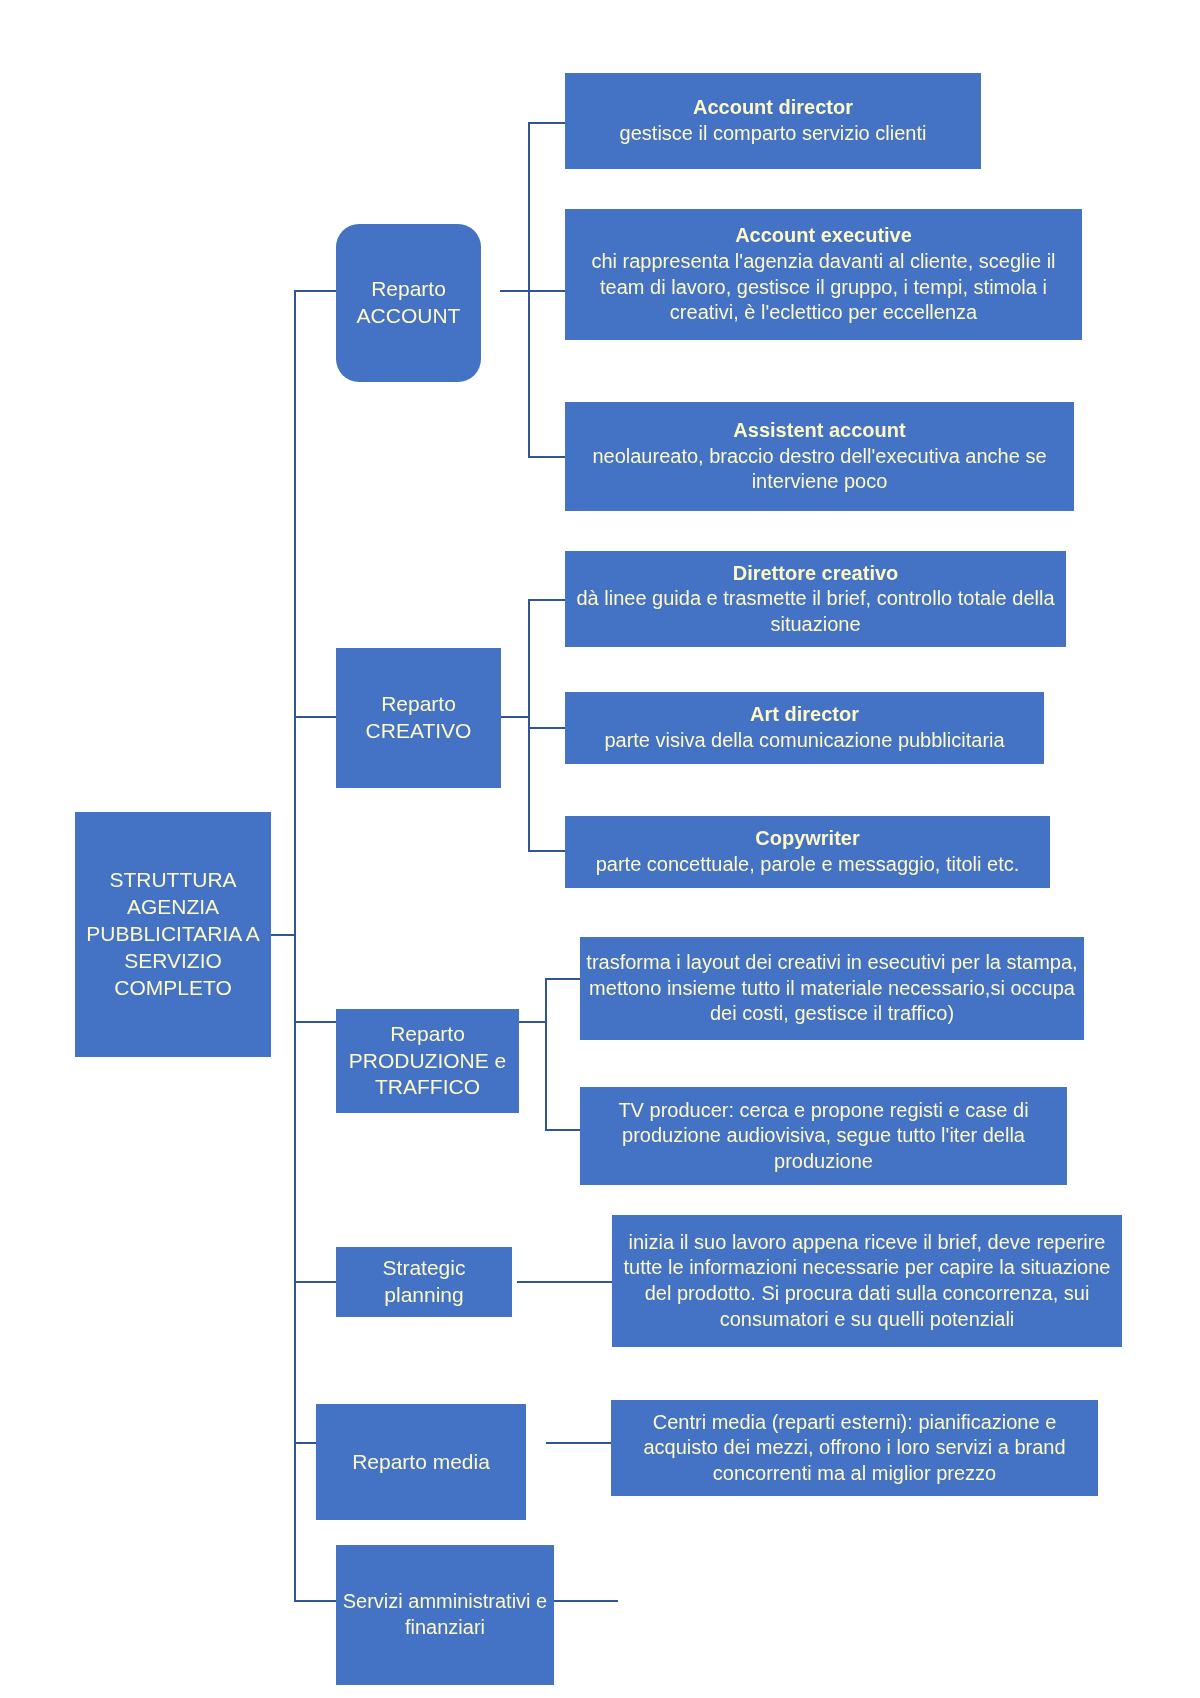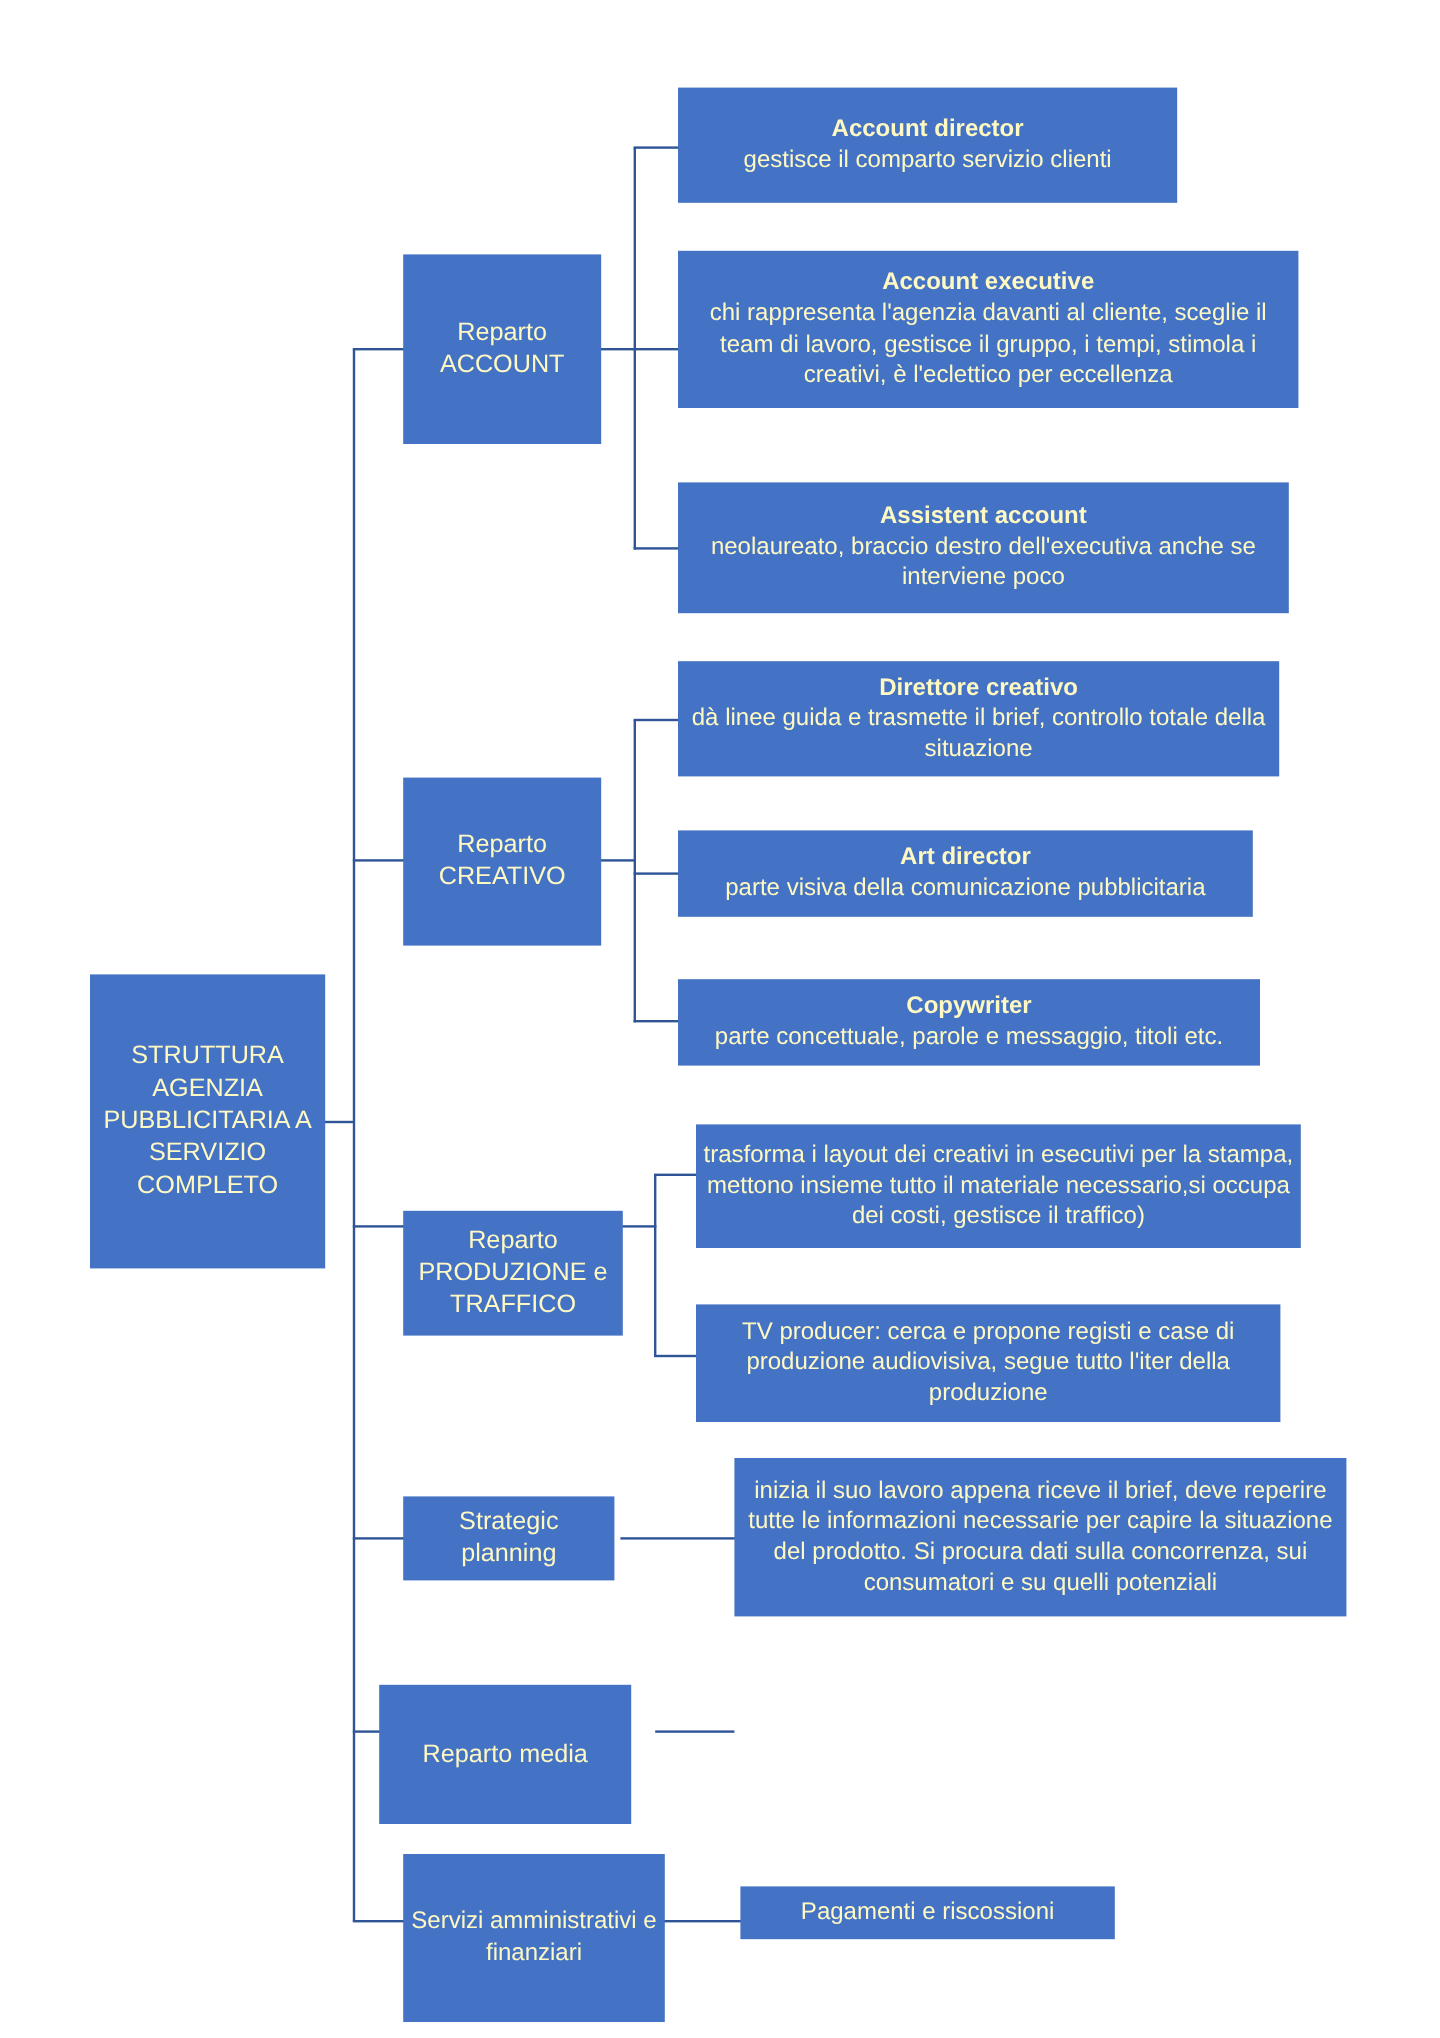--- a/index.html
+++ b/index.html
@@ -85,21 +85,21 @@
   <div class="connector h-line" style="left:517px; top:1281px; width:96px;"></div>
 
   <div class="connector h-line" style="left:546px; top:1442px; width:66px;"></div>
 
   <div class="connector h-line" style="left:553px; top:1600px; width:65px;"></div>
 
   <div class="node f21" style="left:75px; top:812px; width:196px; height:245px;">
     <span class="txt">STRUTTURA AGENZIA PUBBLICITARIA A SERVIZIO COMPLETO</span>
   </div>
 
-  <div class="node f21" style="left:336px; top:212px; width:165px; height:158px;">
+  <div class="node f21" style="left:336px; top:224px; width:145px; height:158px;border-radius:23px;">
     <span class="txt">Reparto ACCOUNT</span>
   </div>
 
   <div class="node f20" style="left:565px; top:73px; width:416px; height:96px;">
     <span class="txt">
       <span class="ttl">Account director</span>
       <span>gestisce il comparto servizio clienti</span>
     </span>
   </div>
 
@@ -159,22 +159,22 @@
   </div>
 
   <div class="node f20" style="left:612px; top:1215px; width:510px; height:132px;">
     <span class="txt">inizia il suo lavoro appena riceve il brief, deve reperire tutte le informazioni necessarie per capire la situazione del prodotto. Si procura dati sulla concorrenza, sui consumatori e su quelli potenziali</span>
   </div>
 
   <div class="node f21" style="left:316px; top:1404px; width:210px; height:116px;">
     <span class="txt">Reparto media</span>
   </div>
 
+  <div class="node f20" style="left:611px; top:1400px; width:487px; height:96px;">
+    <span class="txt">Centri media (reparti esterni): pianificazione e acquisto dei mezzi, offrono i loro servizi a brand concorrenti ma al miglior prezzo</span>
+  </div>
 
   <div class="node f20" style="left:336px; top:1545px; width:218px; height:140px;">
     <span class="txt">Servizi amministrativi e finanziari</span>
   </div>
 
-  <div class="node f20" style="left:617px; top:1572px; width:312px; height:44px;">
-    <span class="txt">Pagamenti e riscossioni</span>
-  </div>
 
 </div>
 
 </body></html>

